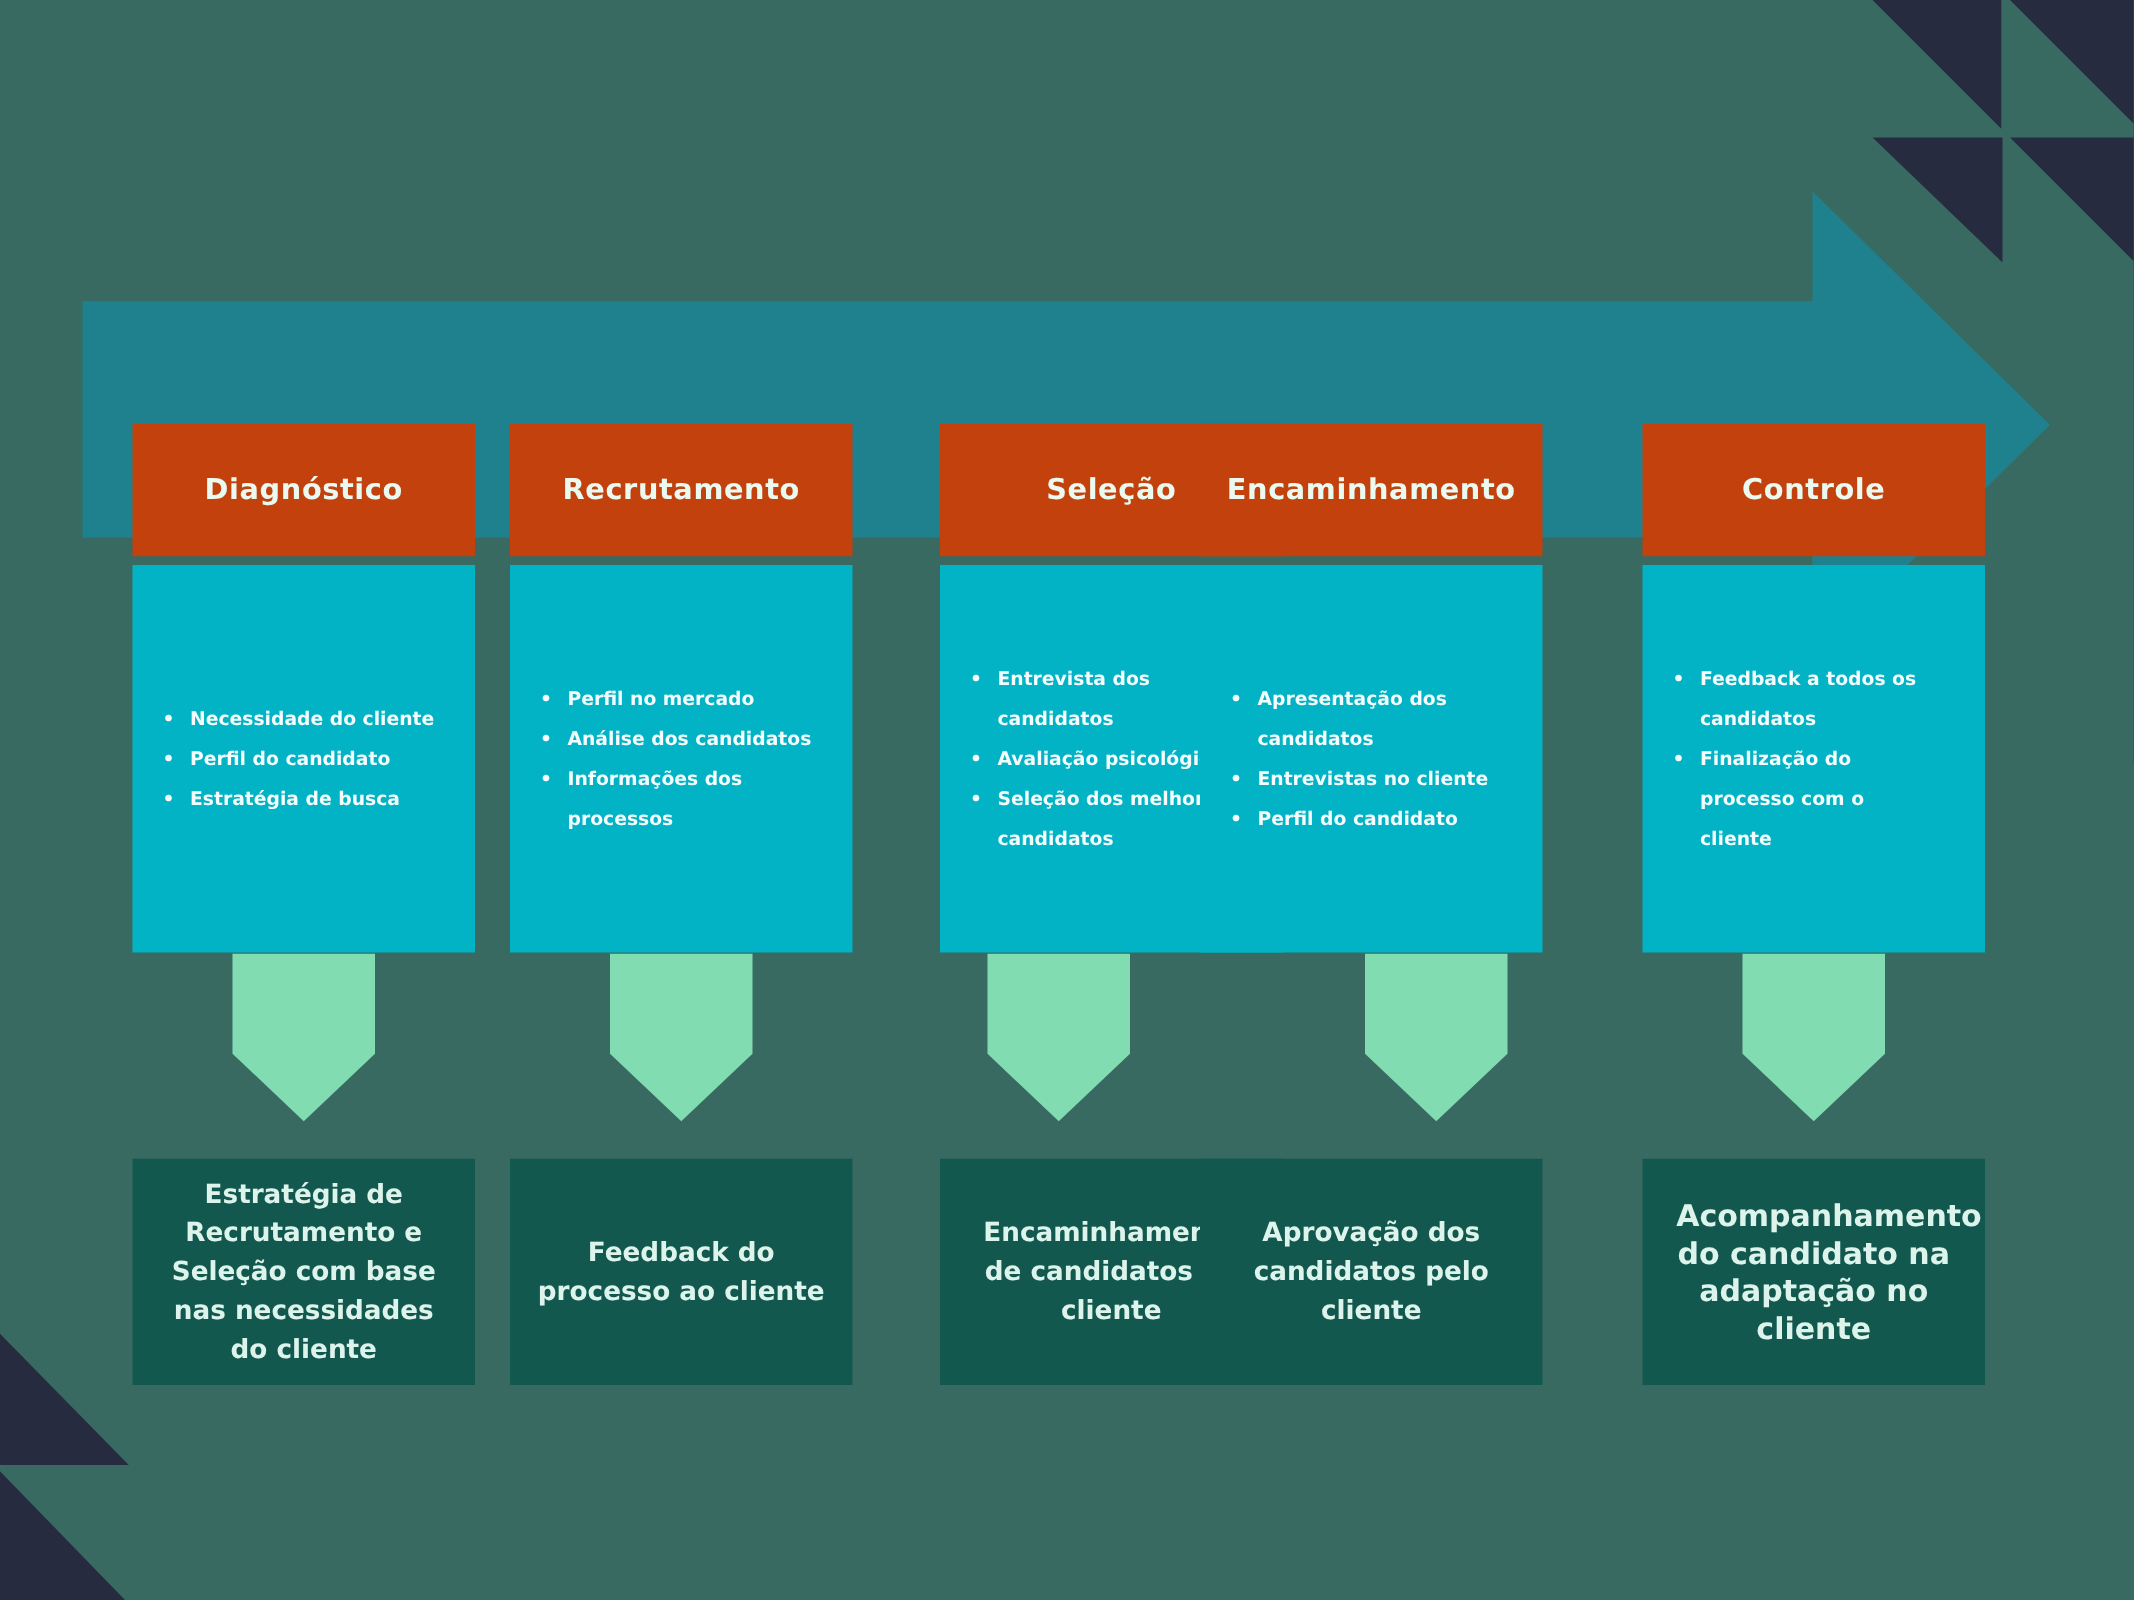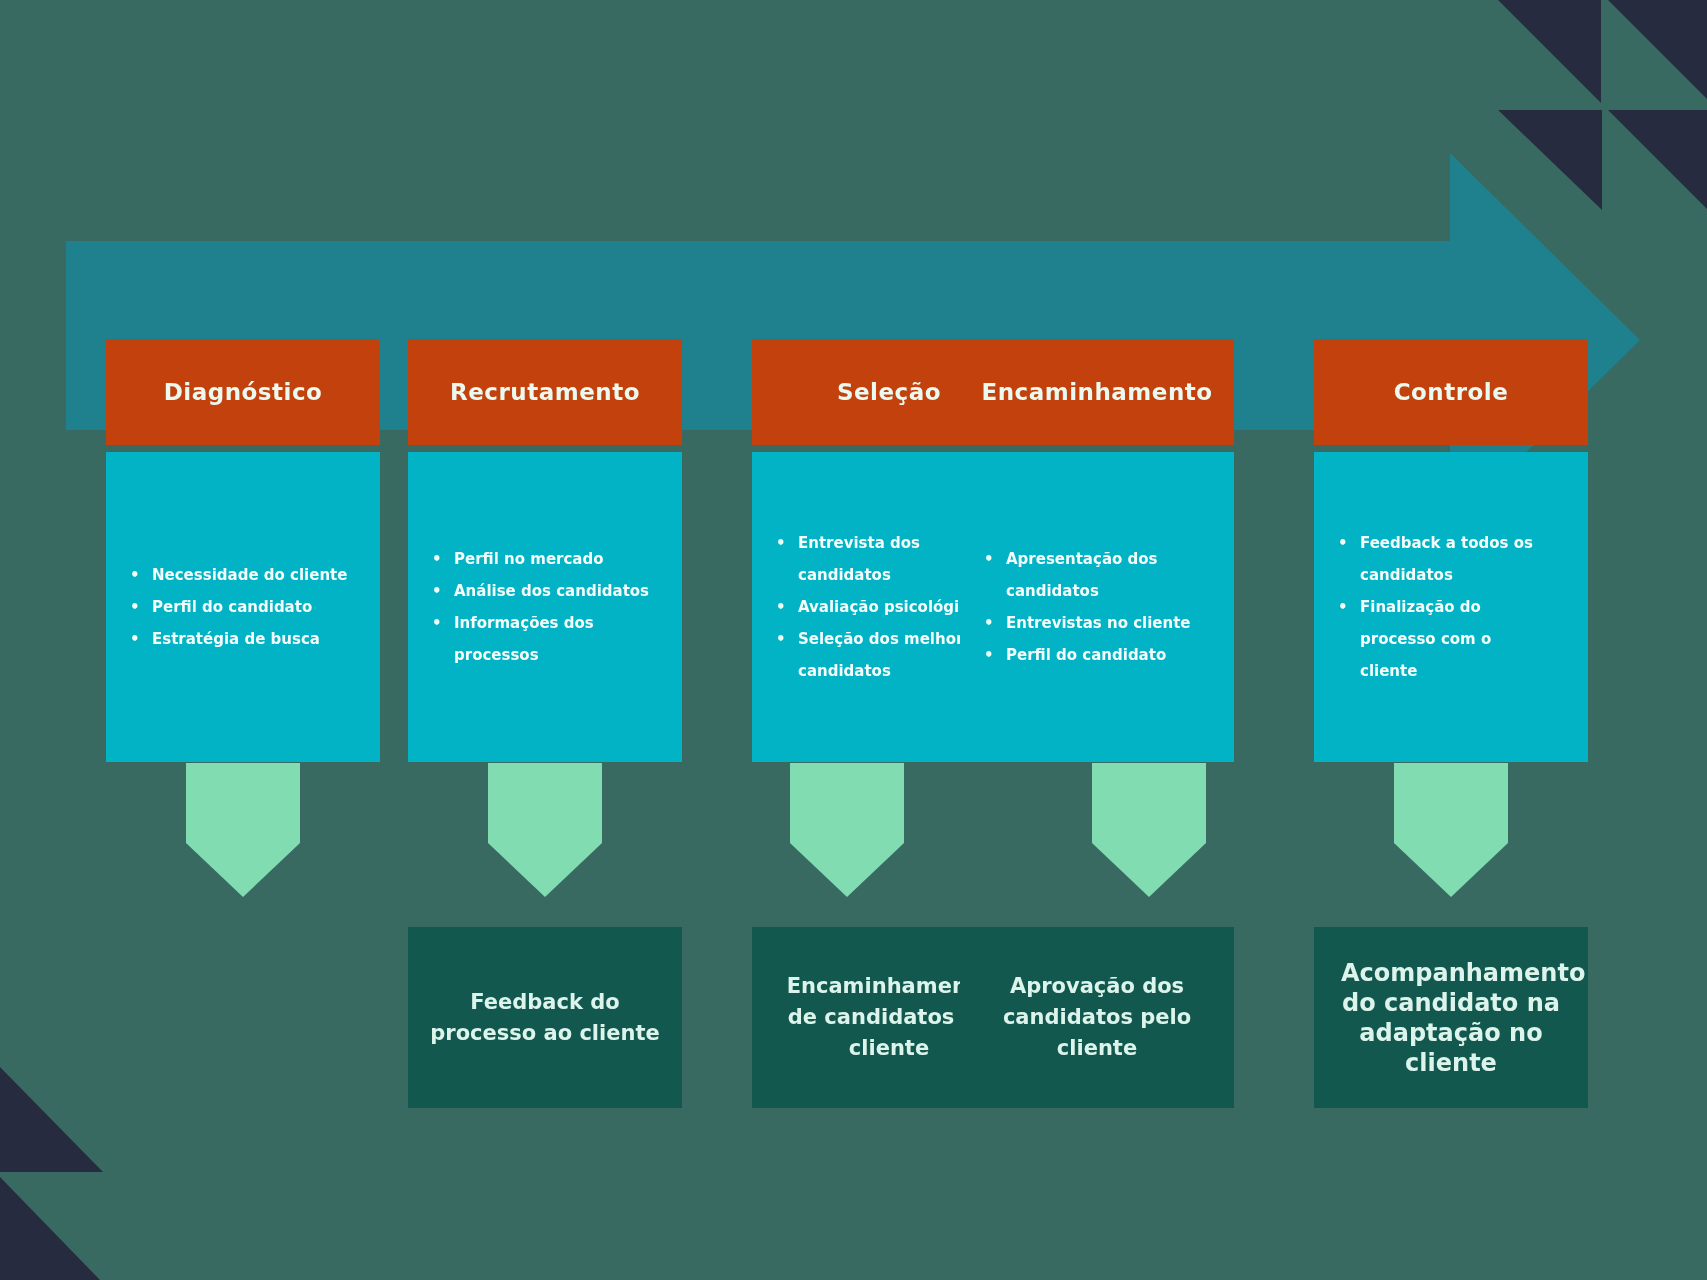--- a/index.html
+++ b/index.html
@@ -66,20 +66,23 @@
   <div class="hdr x1">
     <span>Diagnóstico</span>
   </div>
   <div class="bod x1">
     <ul class="w1">
       <li>Necessidade do cliente</li>
       <li>Perfil do candidato</li>
       <li>Estratégia de busca</li>
     </ul>
   </div>
+  <div class="res x1">
+    <div class="t bb1">Estratégia de Recrutamento e Seleção com base nas necessidades do cliente</div>
+  </div>
 
   <div class="hdr x2">
     <span>Recrutamento</span>
   </div>
   <div class="bod x2">
     <ul class="w2">
       <li>Perfil no mercado</li>
       <li>Análise dos candidatos</li>
       <li>Informações dos processos</li>
     </ul>

